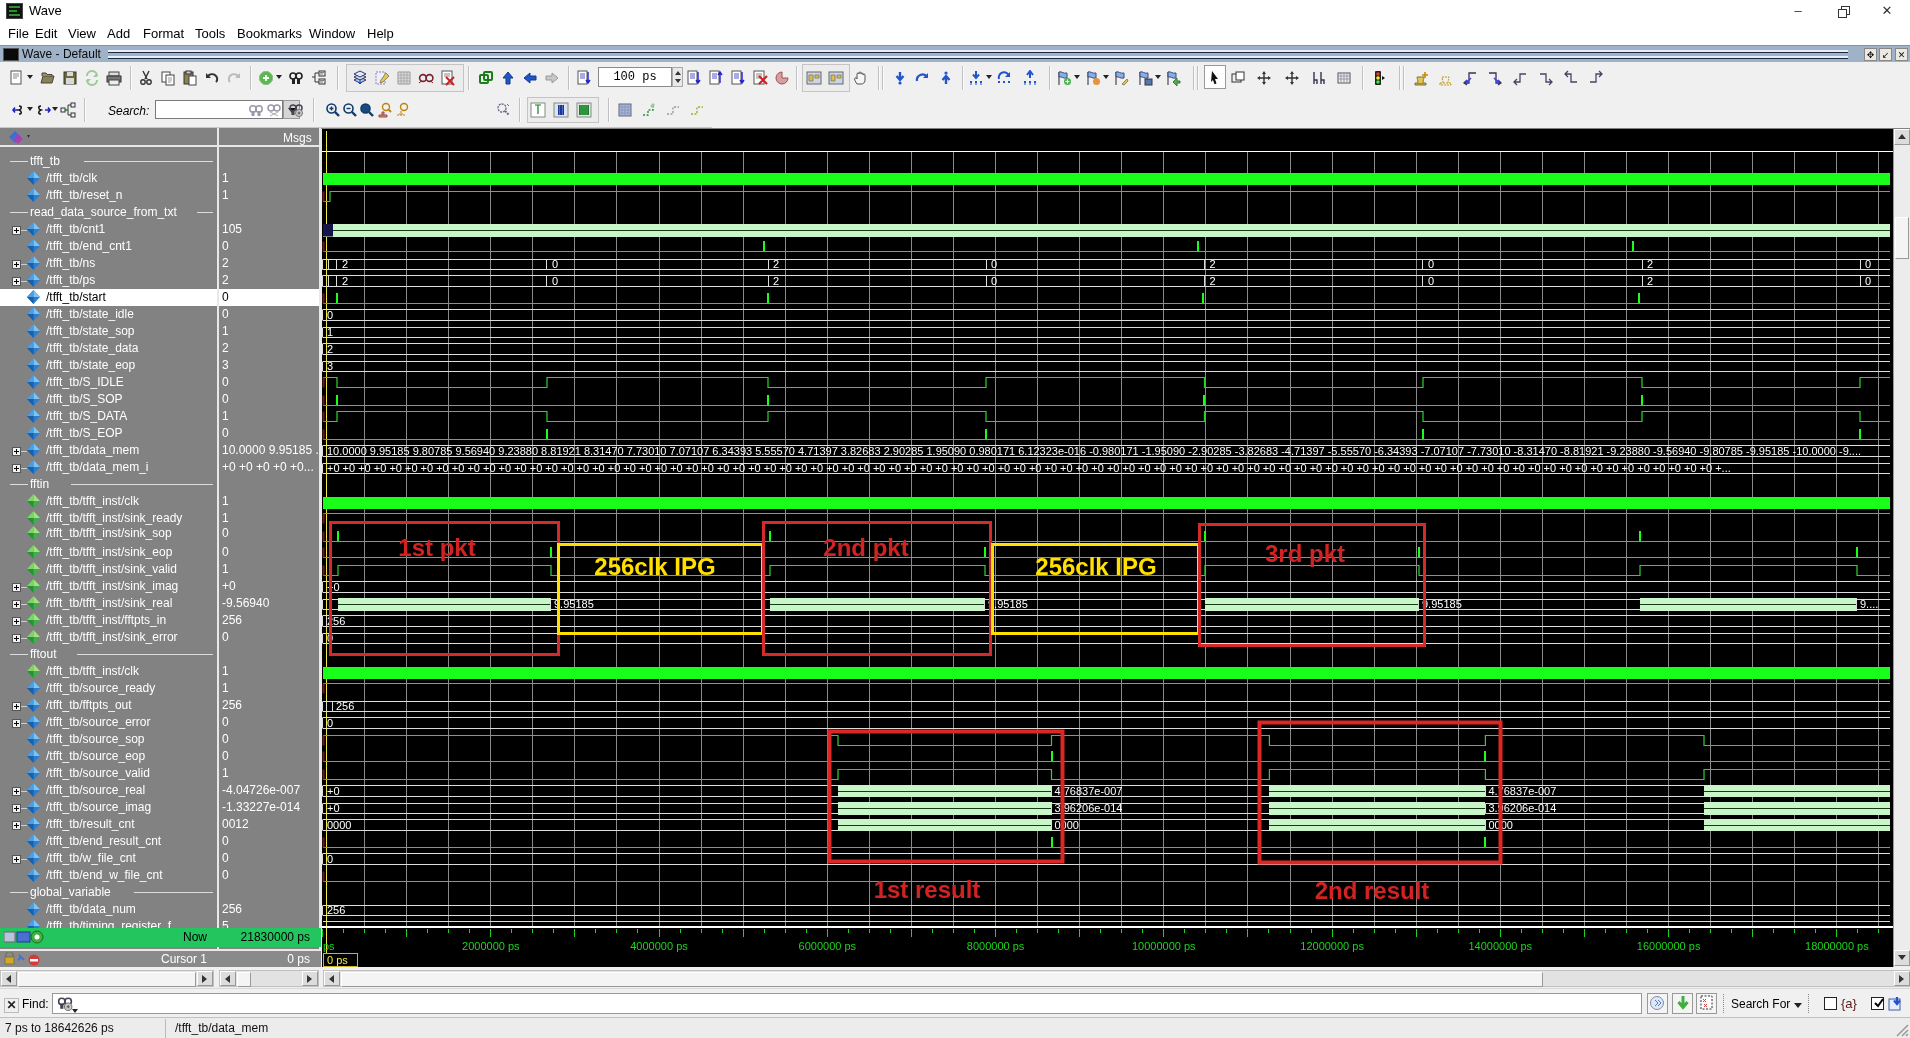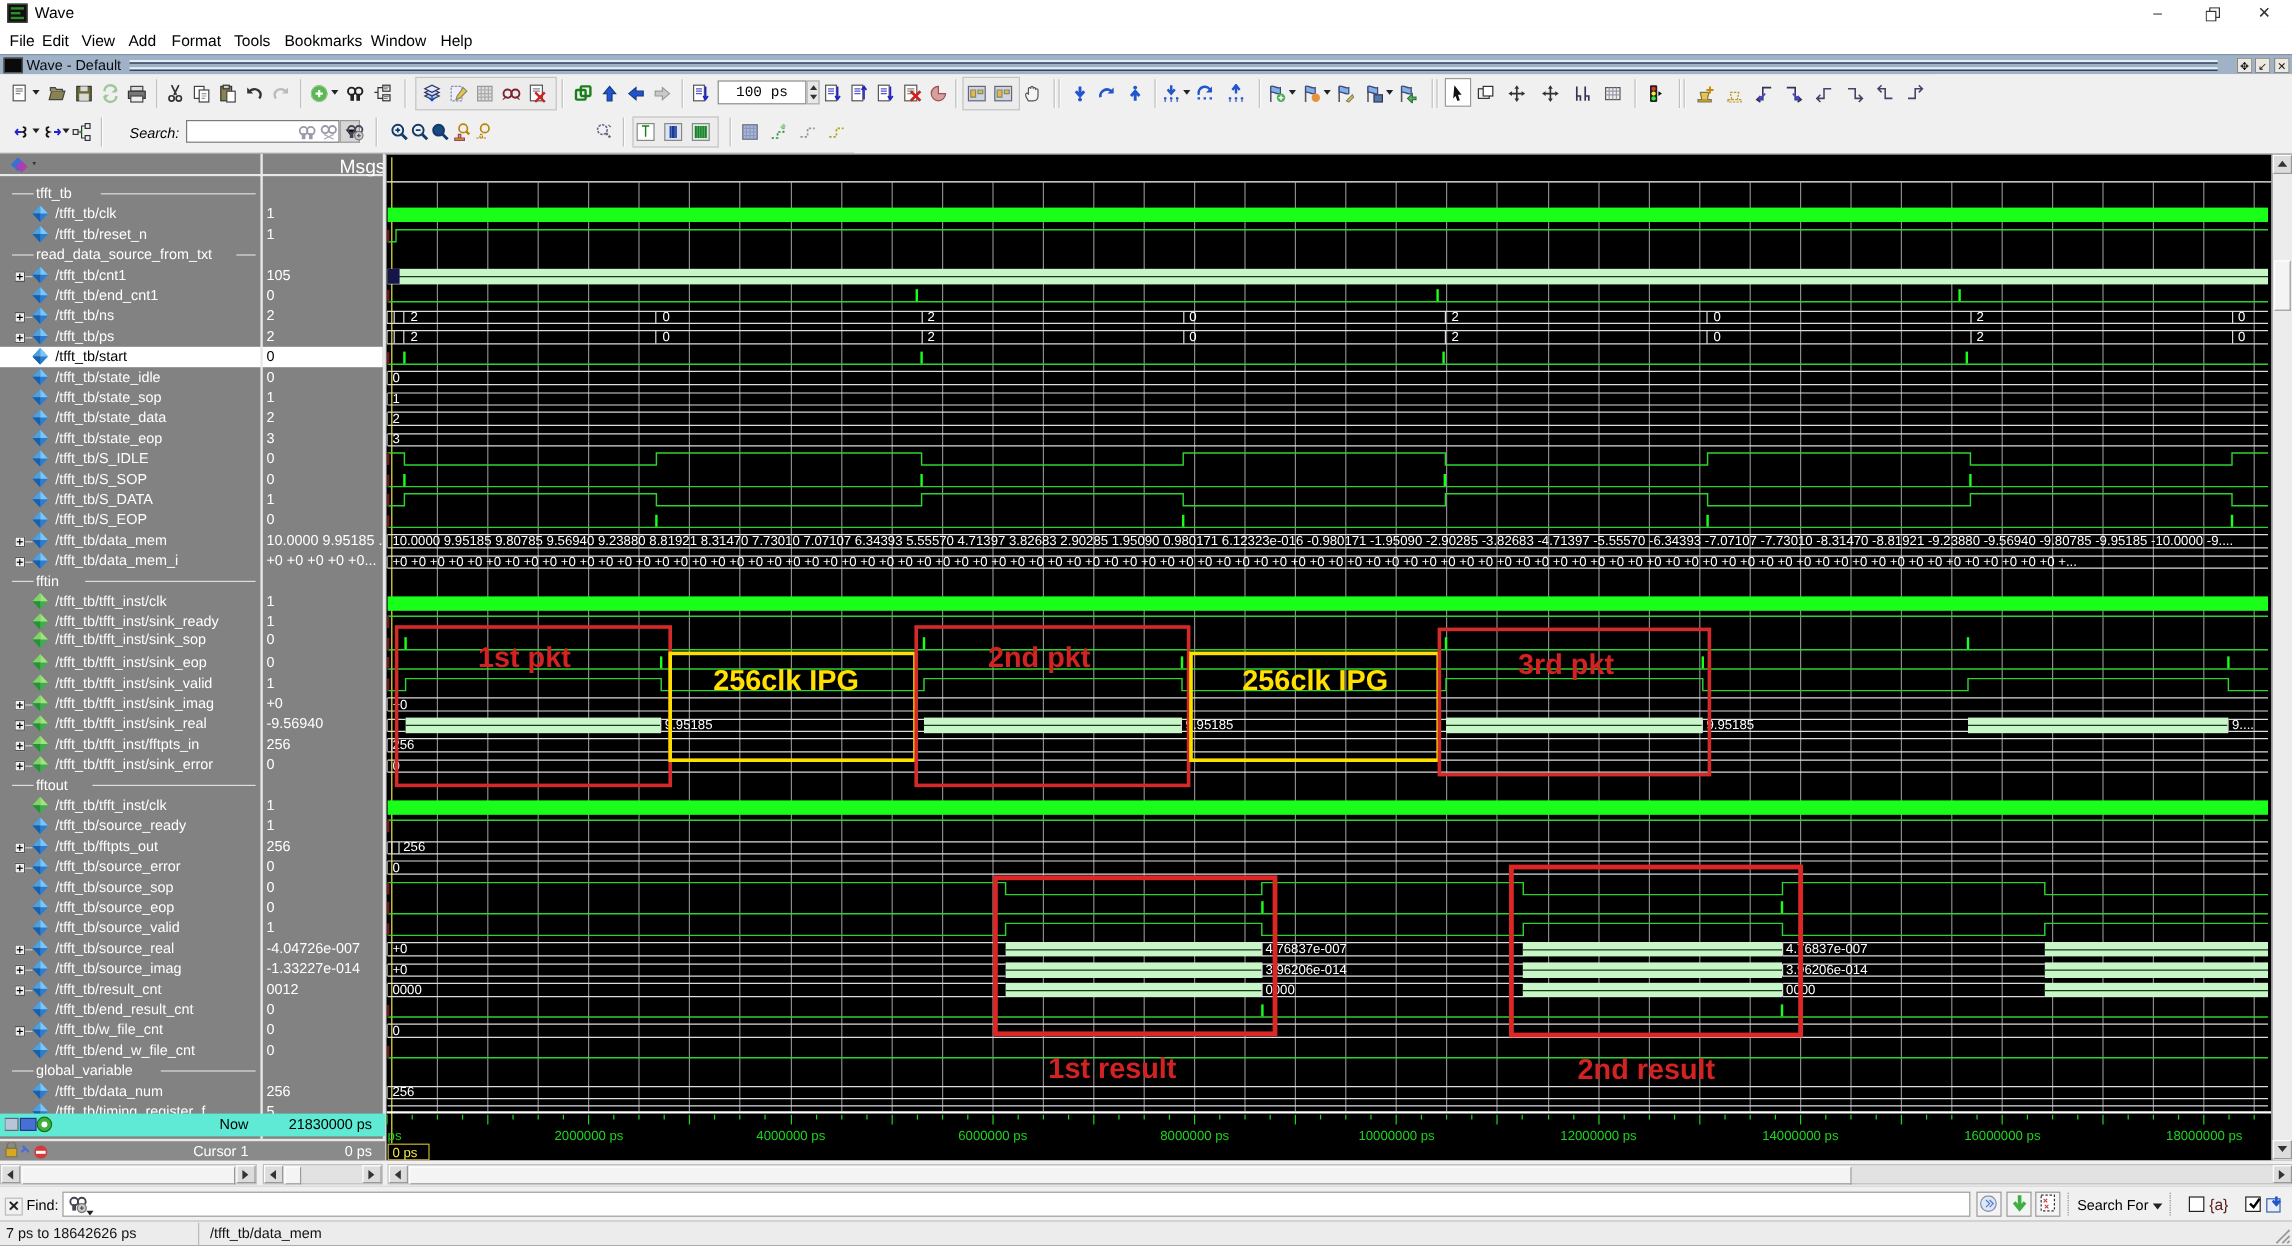--- a/index.html
+++ b/index.html
@@ -25,42 +25,42 @@
 .spin { position:absolute; background:#fff; border:1px solid #8a8a8a; font-size:12px; font-family:"Liberation Mono",monospace; text-align:center; line-height:18px; }
 .spinbtn { position:absolute; width:11px; height:20px; background:#e8e8e8; border:1px solid #aaa; }
 .spinbtn:before { content:""; position:absolute; left:2px; top:3px; border-left:3px solid transparent; border-right:3px solid transparent; border-bottom:4px solid #333; }
 .spinbtn:after { content:""; position:absolute; left:2px; bottom:3px; border-left:3px solid transparent; border-right:3px solid transparent; border-top:4px solid #333; }
 .tlabel { position:absolute; font-size:12px; color:#000;font-style:italic; }
 .sinput { position:absolute; background:#fff; border:1px solid #7a7a7a; }
 .sdrop { position:absolute; width:17px; height:19px; background:#d6d6d6; border:1px solid #999; }
 .sdrop:before { content:""; position:absolute; left:4px; top:7px; border-left:4.5px solid transparent; border-right:4.5px solid transparent; border-top:5px solid #111; }
 #mainarea { position:absolute; left:0; top:128px; width:1910px; height:839px; background:#828282; overflow:hidden; }
 #pheader { position:absolute; left:0; top:0; width:319px; height:19px; background:#828282; border-bottom:2px solid #e8e8e8; }
-#pheader .msgs { position:absolute; left:283px; top:3px; color:#fff; font-size:16px; }
+#pheader .msgs { position:absolute; left:283px; top:3px; color:#fff; font-size:12px; }
 .vsep1 { position:absolute; left:217px; top:0; width:2px; height:839px; background:#e8e8e8; }
 .vsep2 { position:absolute; left:319px; top:0; width:2px; height:839px; background:#e8e8e8; }
 .grow { position:absolute; left:0; height:17px; width:319px; color:#fff; font-size:12px; }
 .glabel { position:absolute; left:30px; top:1px; }
 .gdash { position:absolute; top:8px; border-top:1px solid #ddd; }
 .srow { position:absolute; left:0; height:17px; width:319px; color:#fff; font-size:12px; }
 .selrow { background:#ffffff; color:#000; }
 .plusbox { position:absolute; left:12px; top:5px; width:9px; height:9px; background:#f0f0f0; border:1px solid #555; }
 .plusbox:before { content:""; position:absolute; left:1px; top:3px; width:5px; height:1px; background:#000; }
 .plusbox:after { content:""; position:absolute; left:3px; top:1px; width:1px; height:5px; background:#000; }
 .plusdash { position:absolute; left:21px; top:9px; width:6px; border-top:1px solid #ccc; }
 .sicon { position:absolute; left:27px; top:1px; }
 .sname { position:absolute; left:46px; top:1px; white-space:nowrap; }
 .sval { position:absolute; left:222px; top:1px; white-space:nowrap; }
 #wavesvg { position:absolute; left:322px; top:1px; }
 .wv { font-size:11px; fill:#ffffff; font-family:"Liberation Sans",sans-serif; white-space:pre; }
 .tl { font-size:11px; fill:#1ed41e; font-family:"Liberation Sans",sans-serif; }
 .cur { font-size:11px; fill:#f0e948; font-family:"Liberation Sans",sans-serif; }
 .annr { font-size:24px; font-weight:bold; fill:#d32222; font-family:"Liberation Sans",sans-serif; }
 .anny { font-size:24px; font-weight:bold; fill:#ffe000; font-family:"Liberation Sans",sans-serif; }
-#nowbar { position:absolute; left:0; top:800px; width:321px; height:19px; background:#5eead4; color:#000; font-size:12px; }
+#nowbar { position:absolute; left:0; top:800px; width:321px; height:19px; background:#22c55e; color:#000; font-size:12px; }
 #cursbar { position:absolute; left:0; top:821px; width:321px; height:18px; background:#8a8a8a; color:#fff; font-size:12px; border-top:2px solid #e8e8e8; }
 #vscroll { position:absolute; left:1893px; top:1px; width:17px; height:838px; background:#ececec; border-left:1px solid #999; }
 .sbtn { position:absolute; background:#dcdcdc; border:1px solid #999; border-top-color:#fff; border-left-color:#fff; }
 .arr { position:absolute; width:0; height:0; }
 #hscrollrow { position:absolute; left:0; top:970px; width:1910px; height:18px; background:#f0f0f0; }
 .strack { position:absolute; background:#e2e2e2; border:1px solid #c0c0c0; height:17px; }
 .sthumb { position:absolute; background:#f4f4f4; border:1px solid #999; border-top-color:#fff; border-left-color:#fff; height:15px; top:1px; }
 #findbar { position:absolute; left:0; top:988px; width:1910px; height:29px; background:#f0f0f0; border-top:1px solid #d8d8d8; }
 #statusbar { position:absolute; left:0; top:1017px; width:1910px; height:21px; background:#ececec; border-top:1px solid #c0c0c0; font-size:12px; color:#111; }
 </style></head>

